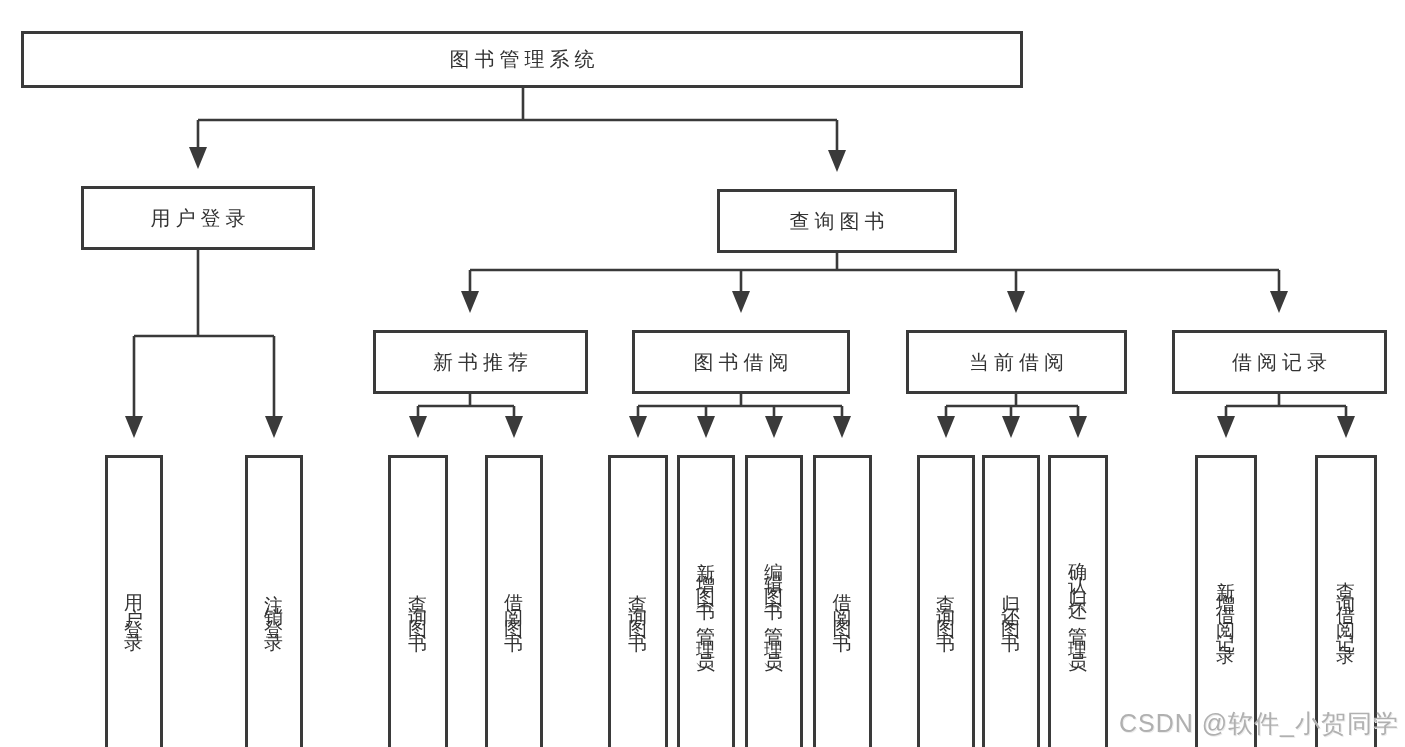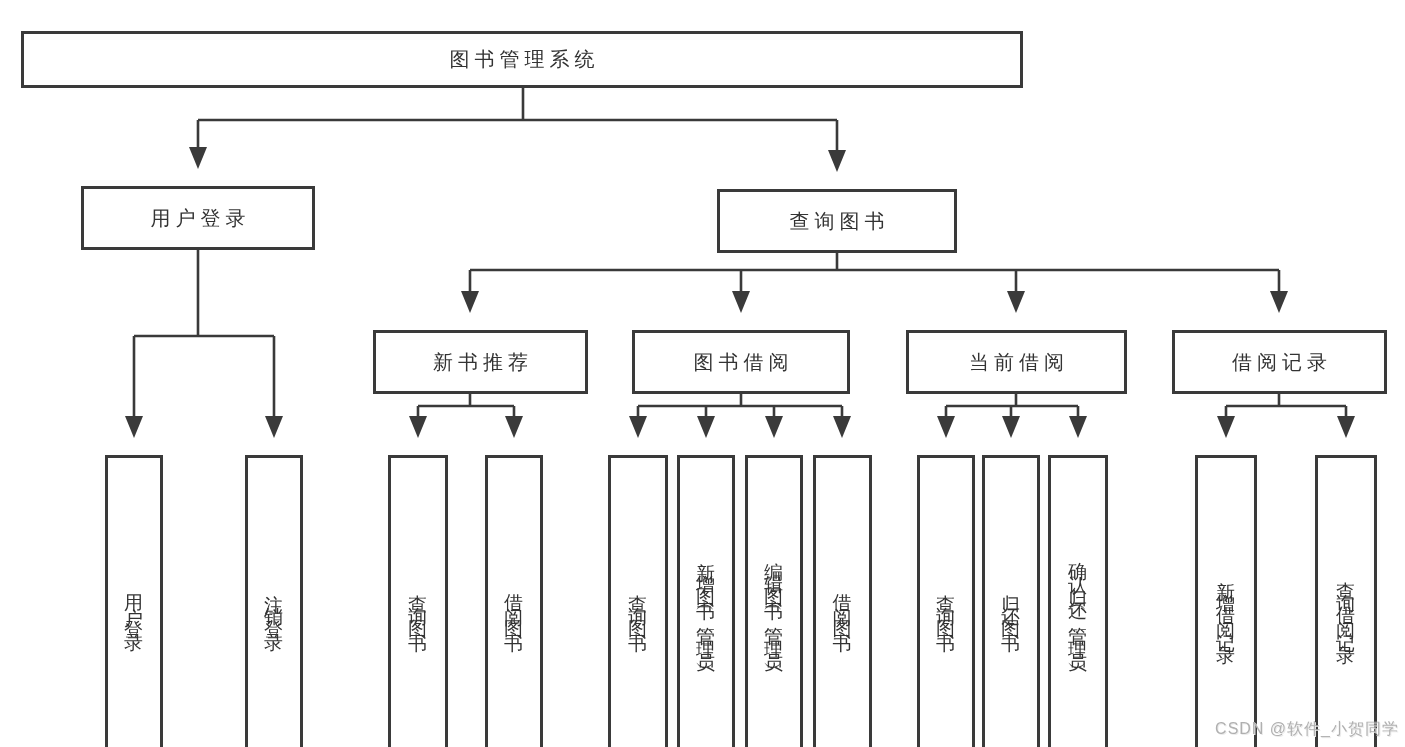--- a/index.html
+++ b/index.html
@@ -54,21 +54,21 @@
     writing-mode:vertical-rl;
     line-height:1;
     font-size:19px;
     letter-spacing:13px;
     color:var(--text);
   }
   .watermark{
     position:absolute;
     right:6px;
     bottom:7px;
-    font-size:16px;
+    font-size:25px;
     letter-spacing:1px;
     color:var(--watermark);
     text-shadow:1px 1px 0 #ececec;
     white-space:nowrap;
   }
 </style>
 </head>
 <body>
 
 <div class="canvas">

